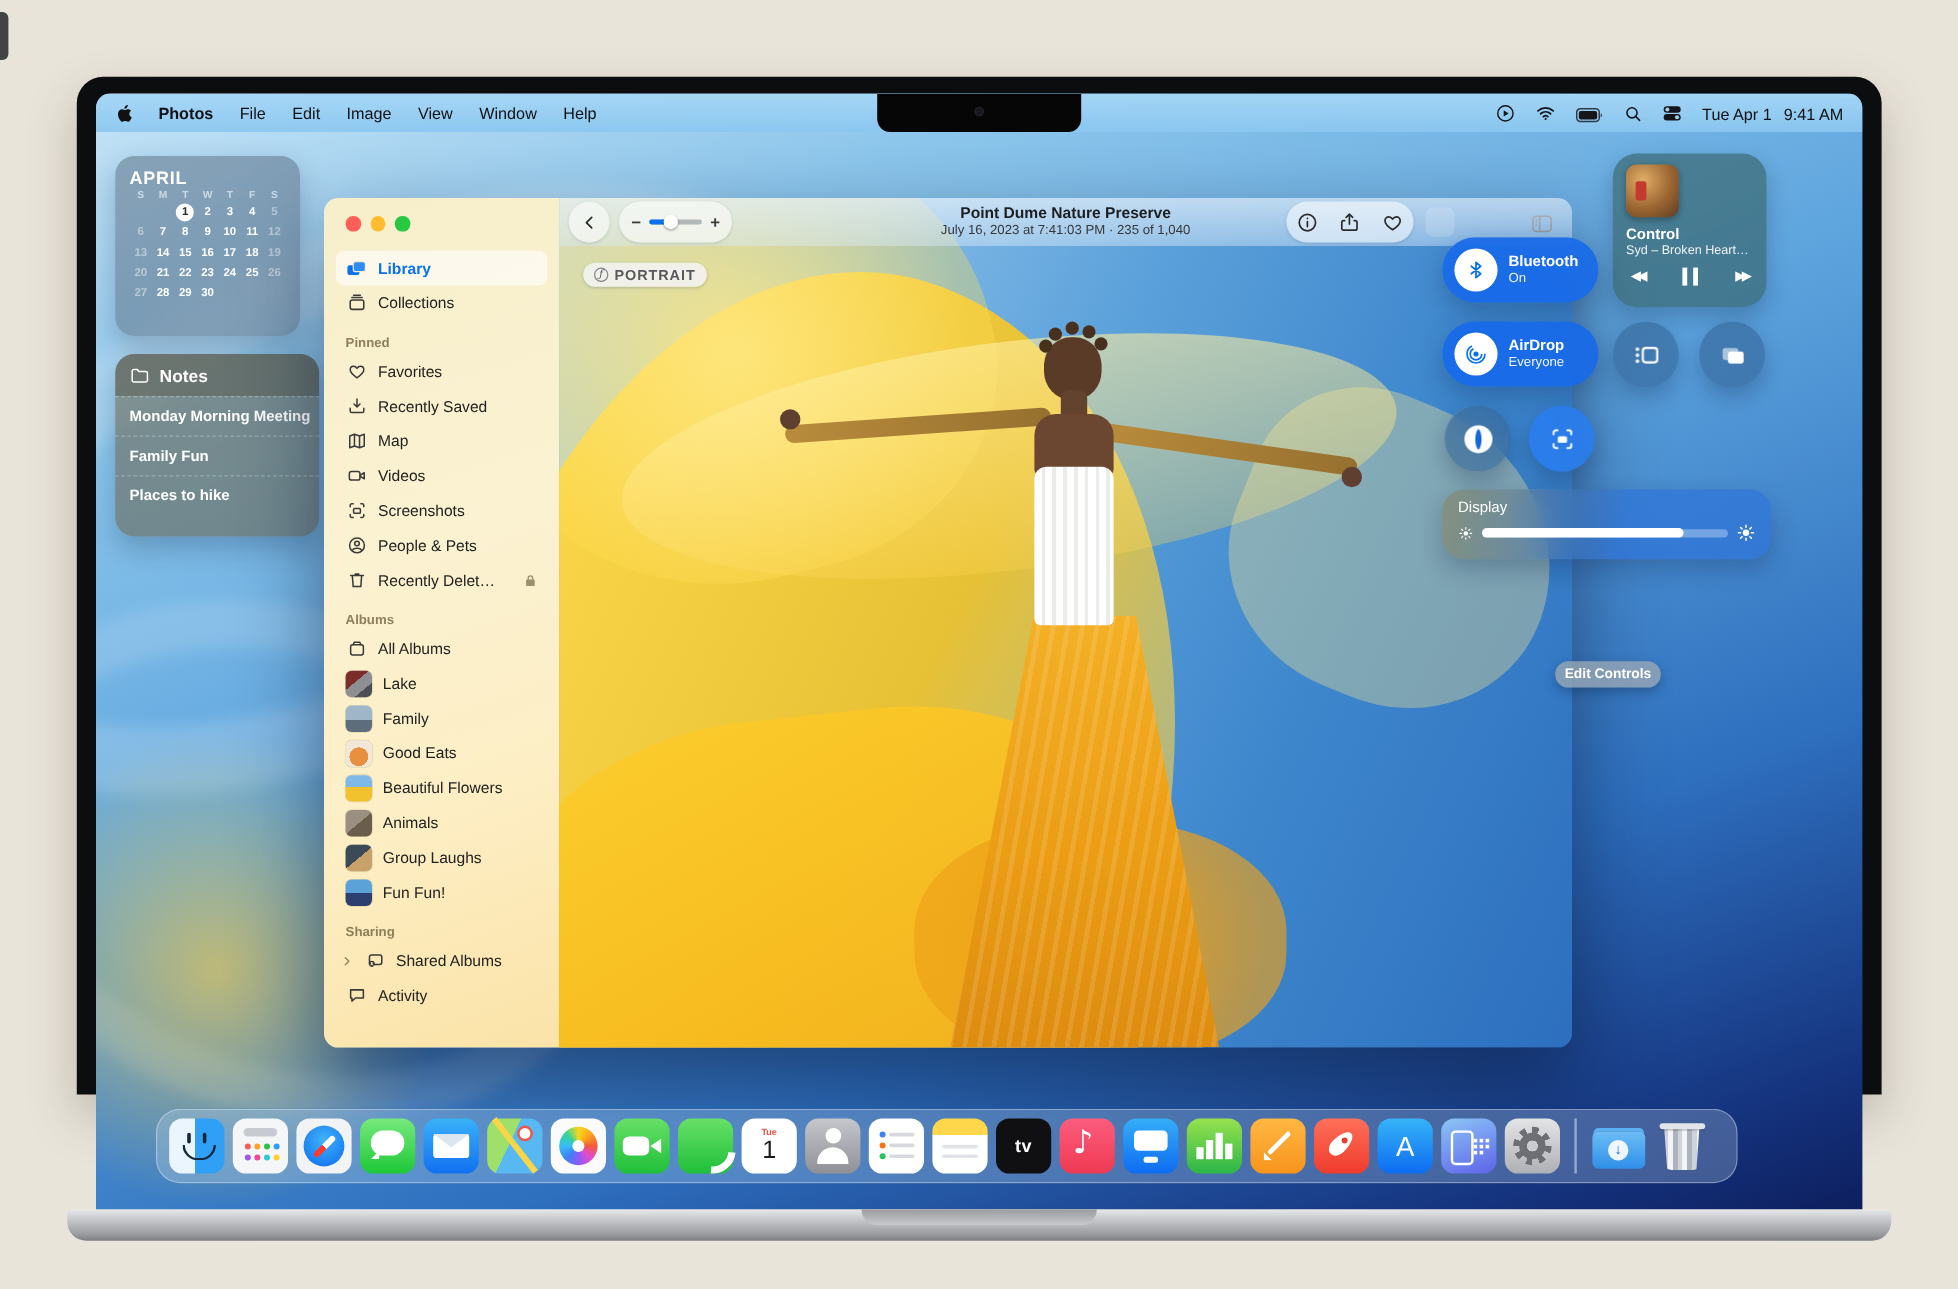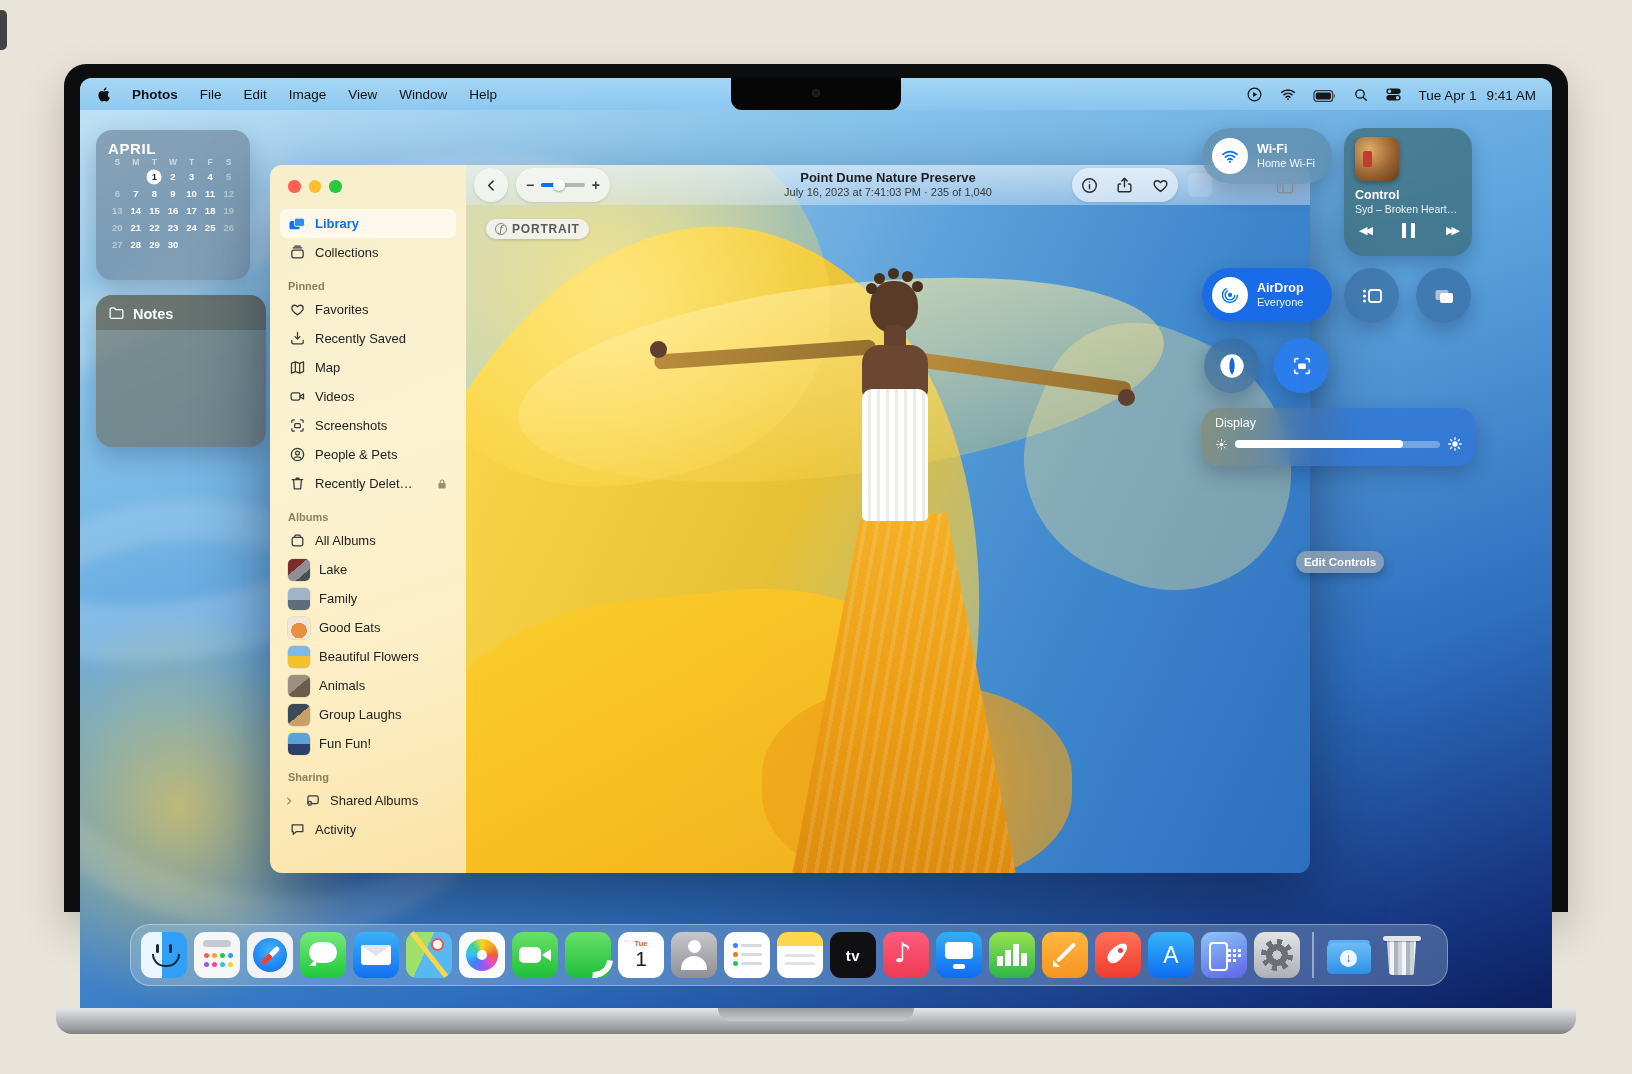--- a/index.html
+++ b/index.html
@@ -399,20 +399,25 @@
 
       <div class="wnotes">
         <div class="wnotes-head">
           <span>
             <svg viewBox="0 0 24 24" width="17" height="17" fill="none" stroke="#fff" stroke-width="1.8" stroke-linejoin="round">
                 <path d="M3 6.2a2 2 0 012-2h4l2 2.4h8a2 2 0 012 2v8.2a2 2 0 01-2 2H5a2 2 0 01-2-2z"></path>
               </svg>
           </span>
           <span>Notes</span>
         </div>
+        <div id="notes-list">
+            <div class="wnotes-item">Monday Morning Meeting</div>
+            <div class="wnotes-item">Family Fun</div>
+            <div class="wnotes-item">Places to hike</div>
+          </div>
       </div>
 
       <div class="pwindow">
         <div class="sidebar">
           <div class="sb-list" id="sb-list">
               <div class="sb-row sel">
                 <span class="sb-ic">
                   <svg viewBox="0 0 24 24" width="18" height="18">
                     <rect x="2" y="8" width="13.5" height="11" rx="2.5" fill="#0a72ef"></rect>
                     <rect x="8.5" y="4.2" width="13.5" height="11" rx="2.5" fill="#2f8bf5" stroke="#f7eecb" stroke-width="1.3"></rect>
@@ -643,46 +648,43 @@
           </div>
 
           <div class="badge">
             <span class="f">ƒ</span>
             <span class="b">PORTRAIT</span>
           </div>
         </div>
       </div>
 
       <div class="cc">
-        <div class="ccpill cc-wifi">
-          <span class="dot">
-            <svg viewBox="0 0 24 24" width="20" height="20" fill="none" stroke="#0a72ef" stroke-width="2.1" stroke-linecap="round">
-                <path d="M3.5 10C8.5 5.6 15.5 5.6 20.5 10"></path>
-                <path d="M6.5 13.3c3.2-2.8 7.8-2.8 11 0"></path>
-                <path d="M9.5 16.4c1.5-1.3 3.5-1.3 5 0"></path>
-                <circle cx="12" cy="19" r="1.3" fill="#0a72ef" stroke="none"></circle>
-              </svg>
-          </span>
-          <span>
-              <div class="cc-l1">Wi-Fi</div>
-          <div class="cc-l2">Home Wi-Fi</div>
-            </span>
-        </div>
 
         <div class="cc-music">
           <div class="art"></div>
           <div class="m-title">Control</div>
           <div class="m-sub">Syd – Broken Heart…</div>
           <div class="m-ctl">
             <span class="skip">◀◀</span>
             <span class="pausebars"></span>
             <span class="skip">▶▶</span>
           </div>
         </div>
 
+        <div class="ccpill cc-bt">
+          <span class="dot">
+            <svg viewBox="0 0 24 24" width="18" height="18" fill="none" stroke="#0a72ef" stroke-width="2" stroke-linecap="round" stroke-linejoin="round">
+                <path d="M6.8 7.8l10.4 8.4L12 20.5v-17l5.2 4.3L6.8 16.2"></path>
+              </svg>
+          </span>
+          <span>
+              <div class="cc-l1">Bluetooth</div>
+          <div class="cc-l2">On</div>
+            </span>
+        </div>
 
         <div class="ccpill cc-ad">
           <span class="dot">
             <svg viewBox="0 0 24 24" width="20" height="20" fill="none">
                 <circle cx="12" cy="12" r="2.6" fill="#0a72ef"></circle>
                 <circle cx="12" cy="12" r="5.8" stroke="#0a72ef" stroke-width="1.7" stroke-dasharray="24 12"></circle>
                 <circle cx="12" cy="12" r="9" stroke="#0a72ef" stroke-width="1.7" stroke-dasharray="38 18"></circle>
               </svg>
           </span>
           <span>

